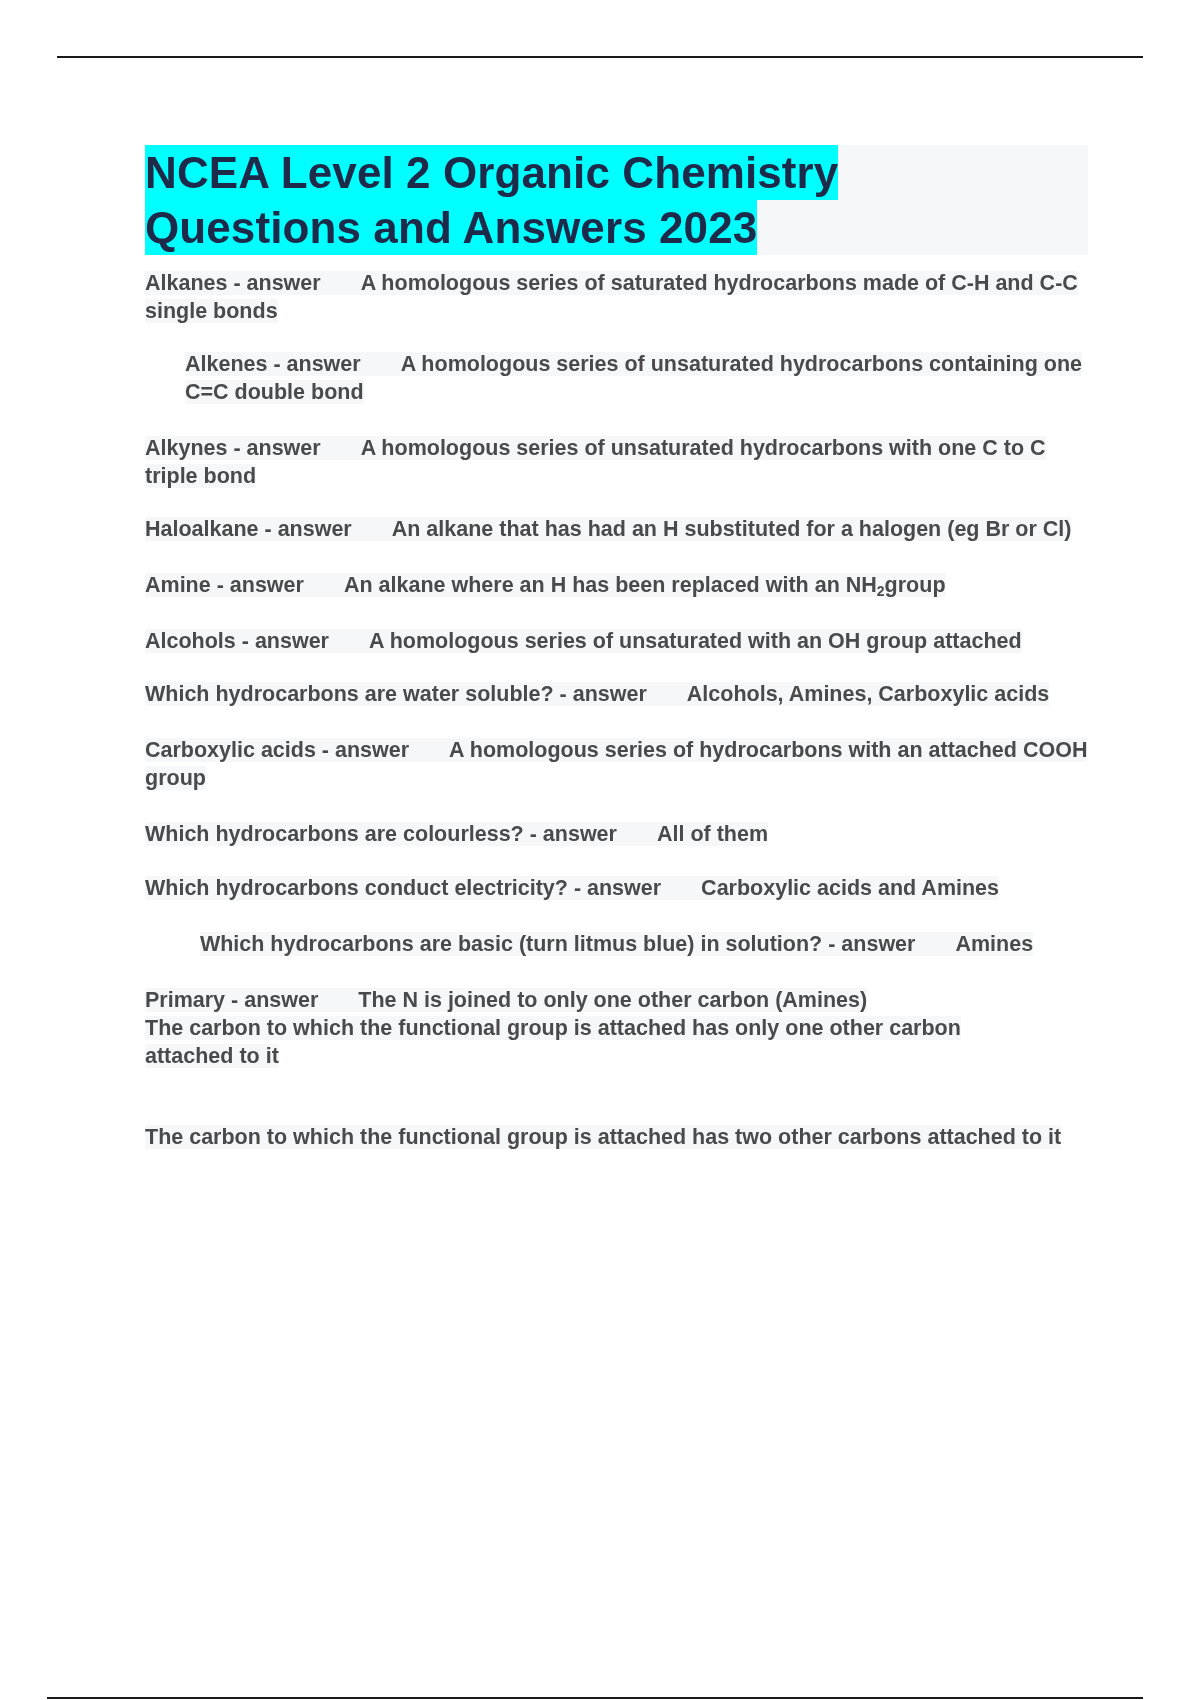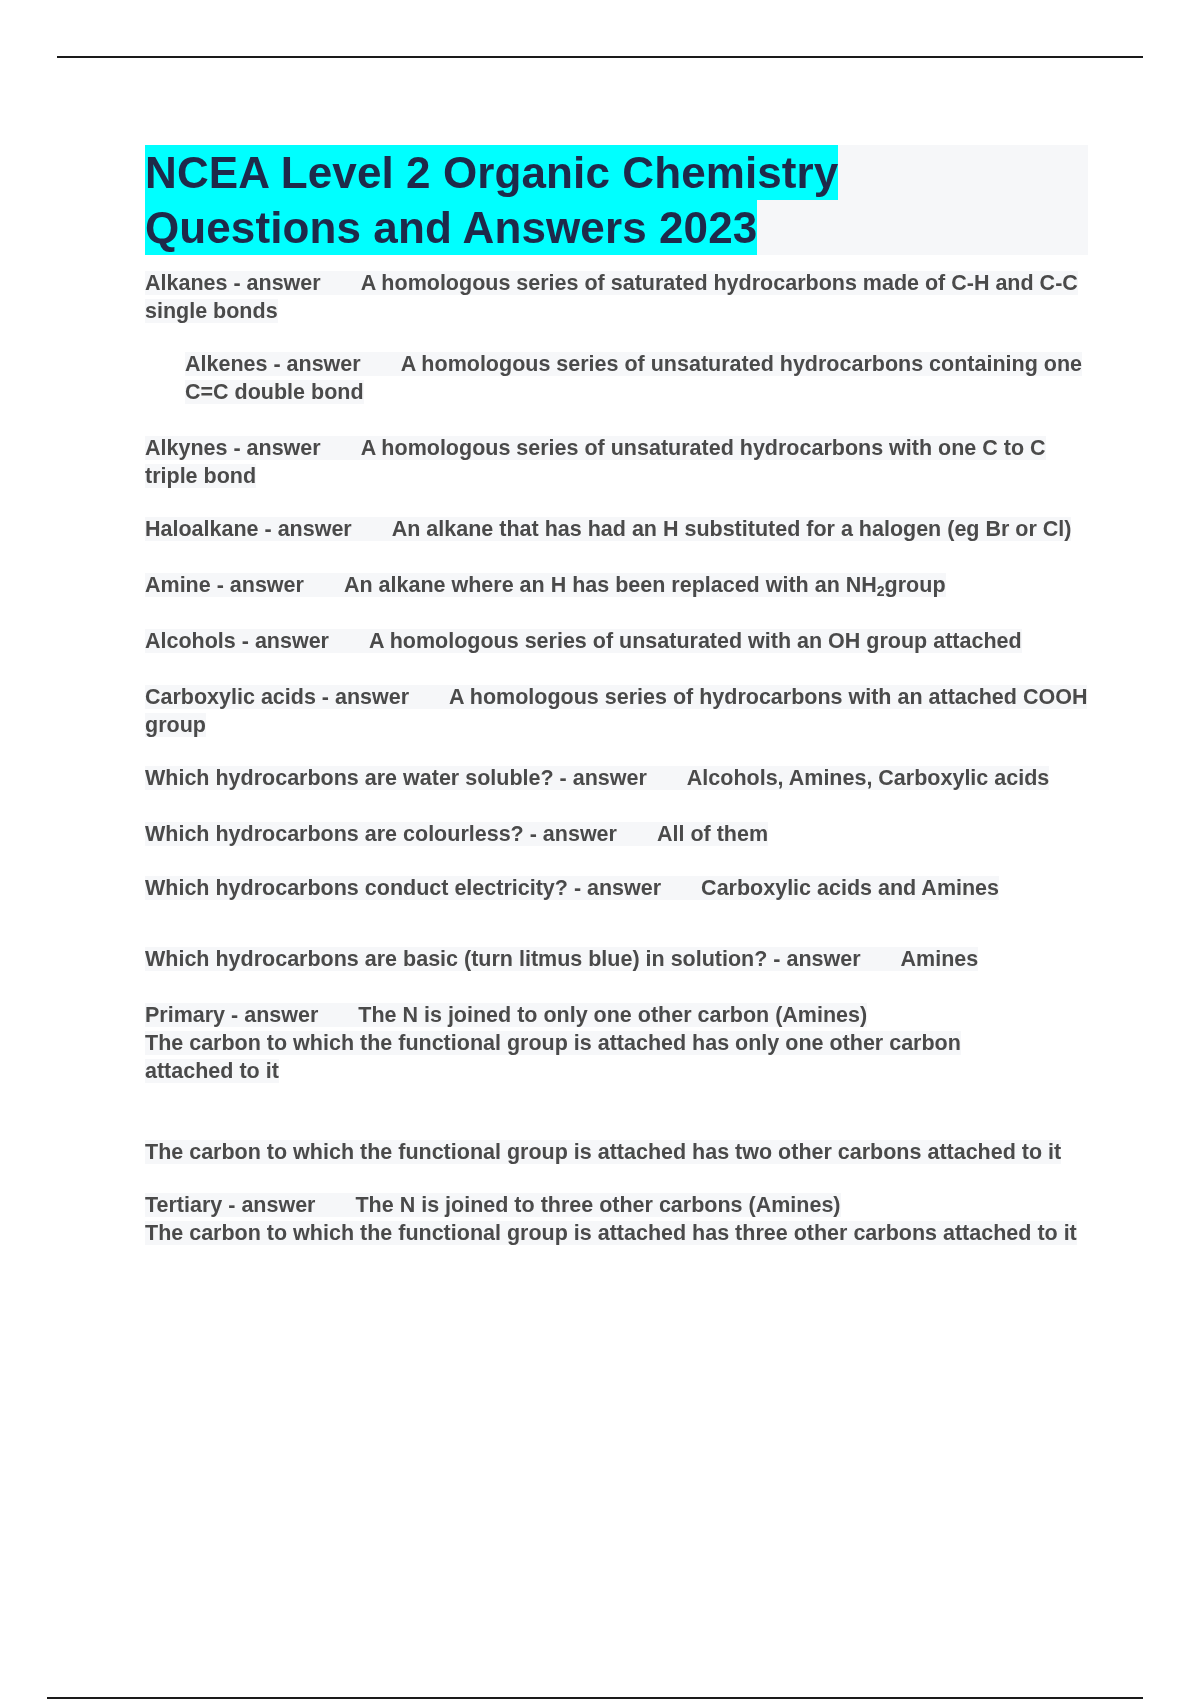--- a/index.html
+++ b/index.html
@@ -93,50 +93,46 @@
   </p>
 
   <p class="qa" style="margin-top:28px;">
     <span class="line"><span>Amine - answer</span><span class="gap"></span><span><span>An alkane where an H has been replaced with an NH</span><sub>2</sub><span>group</span></span></span>
   </p>
 
   <p class="qa" style="margin-top:28px;">
     <span class="line"><span>Alcohols - answer</span><span class="gap"></span><span>A homologous series of unsaturated with an OH group attached</span></span>
   </p>
 
+  <p class="qa" style="margin-top:25px;">
+    <span class="line"><span>Which hydrocarbons are water soluble? - answer</span><span class="gap"></span><span>Alcohols, Amines, Carboxylic acids</span></span>
+  </p>
+
   <p class="qa" style="margin-top:28px;">
     <span class="line"><span>Carboxylic acids - answer</span><span class="gap"></span><span>A homologous series of hydrocarbons with an attached COOH group</span></span>
-  </p>
-
-  <p class="qa" style="margin-top:25px;">
-    <span class="line"><span>Which hydrocarbons are water soluble? - answer</span><span class="gap"></span><span>Alcohols, Amines, Carboxylic acids</span></span>
   </p>
 
   <p class="qa" style="margin-top:28px;">
     <span class="line"><span>Which hydrocarbons are colourless? - answer</span><span class="gap"></span><span>All of them</span></span>
   </p>
 
   <p class="qa" style="margin-top:26px;">
     <span class="line"><span>Which hydrocarbons conduct electricity? - answer</span><span class="gap"></span><span>Carboxylic acids and Amines</span></span>
   </p>
 
 
-  <p class="qa" style="margin-top:43px;">
+  <p class="qa" style="margin-top:28px;text-align:center;">
     <span class="line"><span>Which hydrocarbons are basic (turn litmus blue) in solution? - answer</span><span class="gap"></span><span>Amines</span></span>
   </p>
 
   <p class="qa" style="margin-top:28px; width:880px;">
     <span class="line"><span>Primary - answer</span><span class="gap"></span><span>The N is joined to only one other carbon (Amines)</span></span><br>
     <span class="line">The carbon to which the functional group is attached has only one other carbon attached to it</span>
   </p>
 
   <p class="qa" style="margin-top:25px;">
     <br>
     <span class="line">The carbon to which the functional group is attached has two other carbons attached to it</span>
   </p>
 
-  <p class="qa" style="margin-top:25px;">
-    <span class="line"><span>Tertiary - answer</span><span class="gap"></span><span>The N is joined to three other carbons (Amines)</span></span><br>
-    <span class="line">The carbon to which the functional group is attached has three other carbons attached to it</span>
-  </p>
 </div>
 
 <div class="rule bottom"></div>
 
 </body></html>

